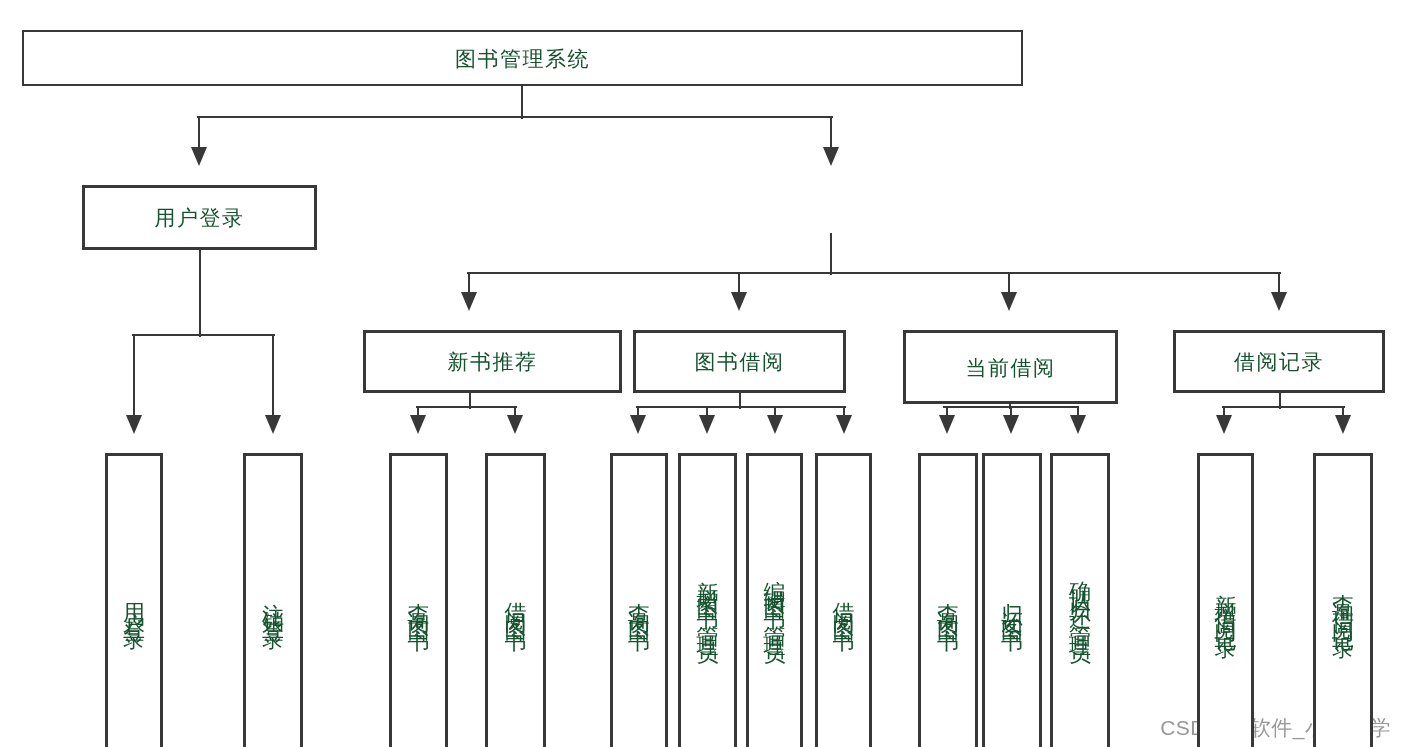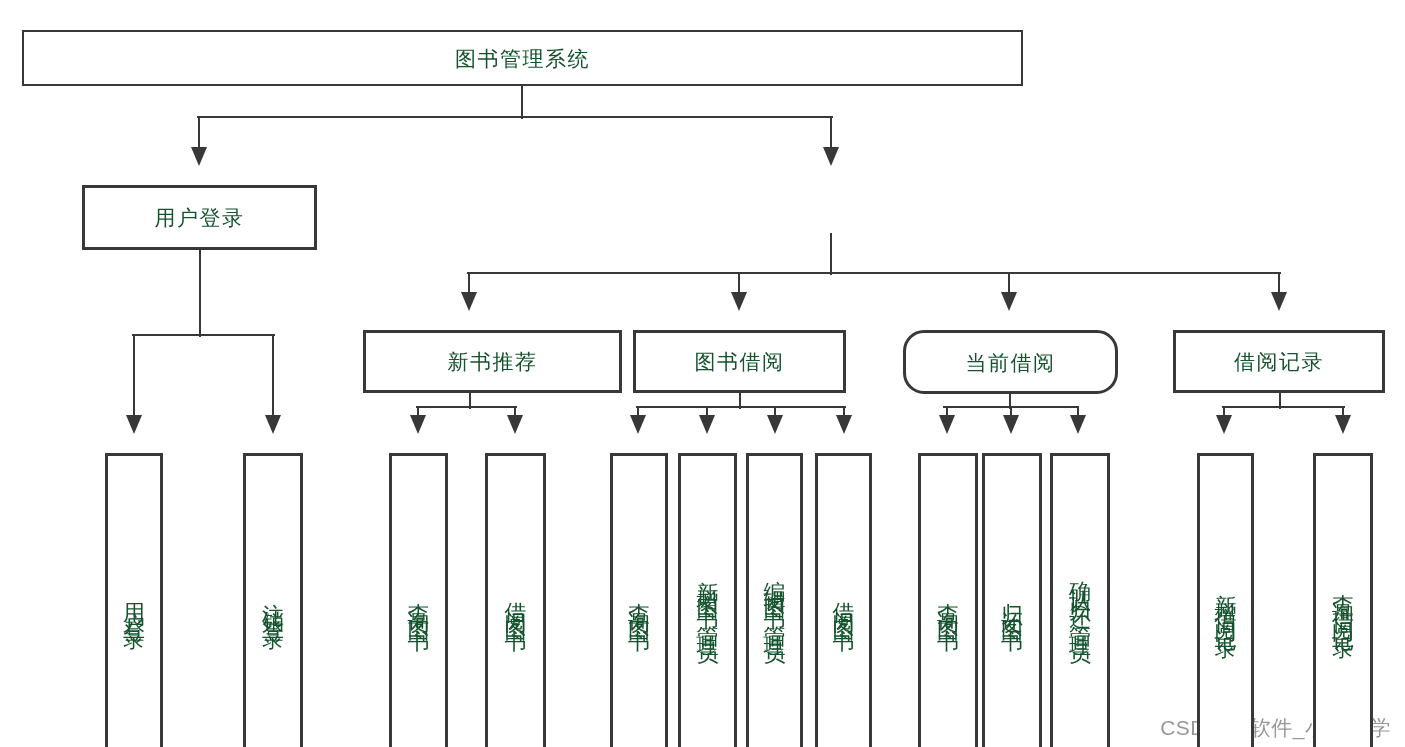--- a/index.html
+++ b/index.html
@@ -109,21 +109,21 @@
     <div class="cline" style="left: 1077px; top: 407px; width: 2px; height: 8px;"></div>
     <div class="tri" style="left: 1070px; top: 415px;"></div>
     <div class="cline" style="left: 1223px; top: 407px; width: 2px; height: 8px;"></div>
     <div class="tri" style="left: 1216px; top: 415px;"></div>
     <div class="cline" style="left: 1342px; top: 407px; width: 2px; height: 8px;"></div>
     <div class="tri" style="left: 1335px; top: 415px;"></div>
     <div class="node hnode root" style="left: 22px; top: 13px; width: 1001px; height: 56px;">图书管理系统</div>
     <div class="node hnode" style="left: 82px; top: 168px; width: 235px; height: 65px;">用户登录</div>
     <div class="node hnode" style="left: 363px; top: 313px; width: 259px; height: 63px;">新书推荐</div>
     <div class="node hnode" style="left: 633px; top: 313px; width: 213px; height: 63px;">图书借阅</div>
-    <div class="node hnode" style="left: 903px; top: 313px; width: 215px; height: 64px; border-radius: 21px;">当前借阅</div>
+    <div class="node hnode" style="left: 903px; top: 313px; width: 215px; height: 74px;">当前借阅</div>
     <div class="node hnode" style="left: 1173px; top: 313px; width: 212px; height: 63px;">借阅记录</div>
     <div class="node vnode" style="left: 105px; top: 436px; width: 58px; height: 300px;">用户登录</div>
     <div class="node vnode" style="left: 243px; top: 436px; width: 60px; height: 300px;">注销登录</div>
     <div class="node vnode" style="left: 389px; top: 436px; width: 59px; height: 300px;">查询图书</div>
     <div class="node vnode" style="left: 485px; top: 436px; width: 61px; height: 300px;">借阅图书</div>
     <div class="node vnode" style="left: 610px; top: 436px; width: 58px; height: 300px;">查询图书</div>
     <div class="node vnode" style="left: 678px; top: 436px; width: 59px; height: 300px;">新增图书（管理员）</div>
     <div class="node vnode" style="left: 746px; top: 436px; width: 57px; height: 300px;">编辑图书（管理员）</div>
     <div class="node vnode" style="left: 815px; top: 436px; width: 57px; height: 300px;">借阅图书</div>
     <div class="node vnode" style="left: 918px; top: 436px; width: 60px; height: 300px;">查询图书</div>

